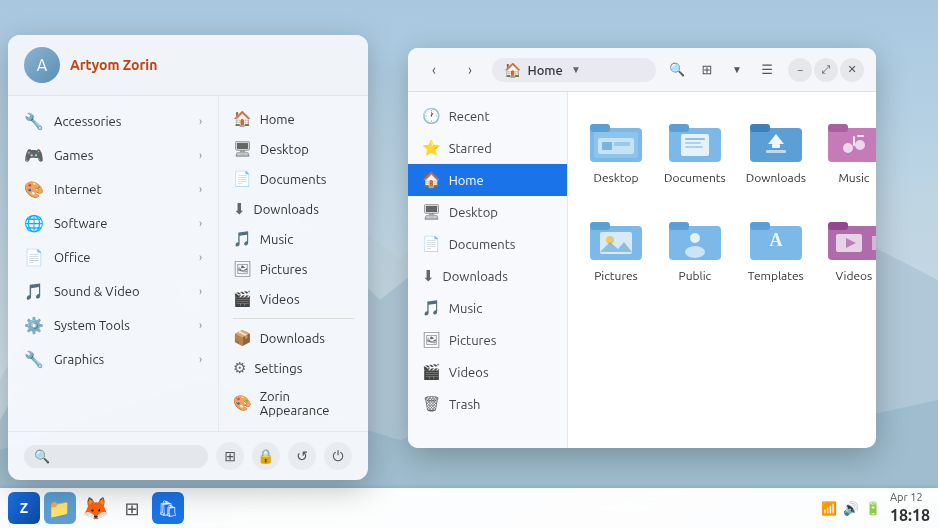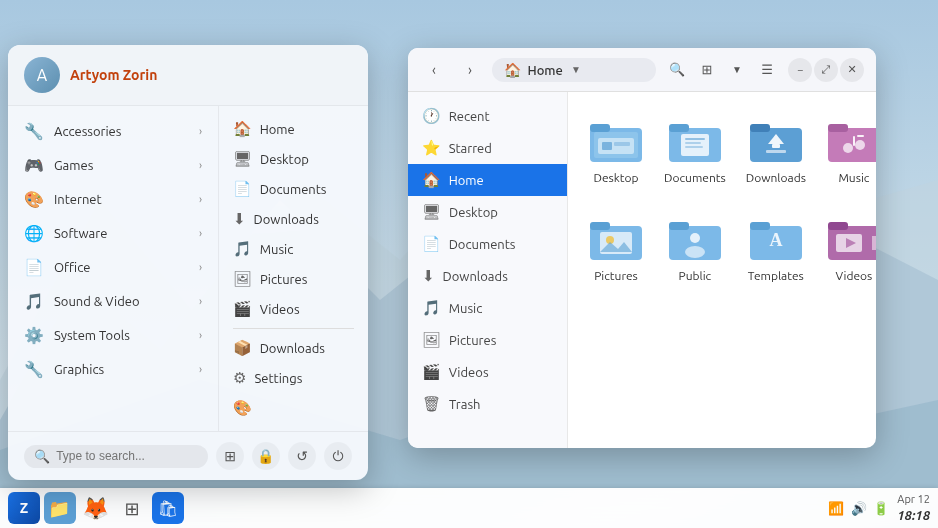--- a/index.html
+++ b/index.html
@@ -82,21 +82,21 @@
       gap: 8px;
       font-size: 12px;
       color: #333;
     }
 
     .taskbar-clock {
       line-height: 1.3;
     }
 
     .taskbar-clock .date { font-size: 11px; color: #555; }
-    .taskbar-clock .time { font-size: 13px; font-weight: 600; font-style: italic; }
+    .taskbar-clock .time { font-size: 16px; font-weight: 600; }
 
     .taskbar-sys-icons {
       display: flex;
       align-items: center;
       gap: 6px;
       font-size: 14px;
     }
 
     
     .app-menu {
@@ -516,28 +516,28 @@
       <div class="right-menu-item">
         <span class="fm-sidebar-icon">📦</span>
         <span>Downloads</span>
       </div>
       <div class="right-menu-item">
         <span class="fm-sidebar-icon">⚙</span>
         <span>Settings</span>
       </div>
       <div class="right-menu-item">
         <span class="fm-sidebar-icon">🎨</span>
+        <span>Zorin Appearance</span>
       </div>
     </div>
   </div>
 
   <div class="app-menu-footer">
     <div class="search-bar">
       <span style="color:#888;font-size:13px;">🔍</span>
-      <input type="text" placeholder="Type to search..." style="">
     </div>
     <div class="footer-actions">
       <div class="footer-btn" title="Screenshot">⊞</div>
       <div class="footer-btn" title="Lock">🔒</div>
       <div class="footer-btn" title="Refresh">↺</div>
       <div class="footer-btn" title="Power">⏻</div>
     </div>
   </div>
 </div>
 

